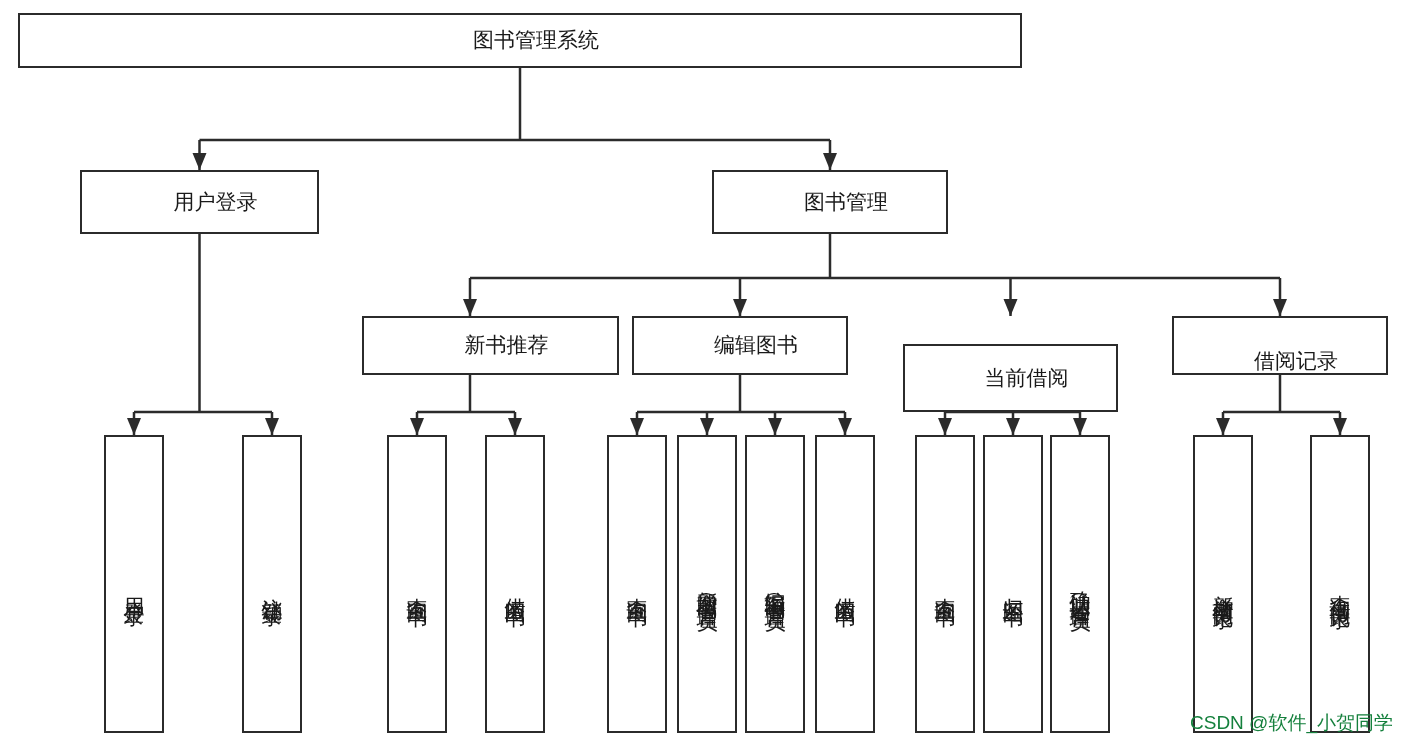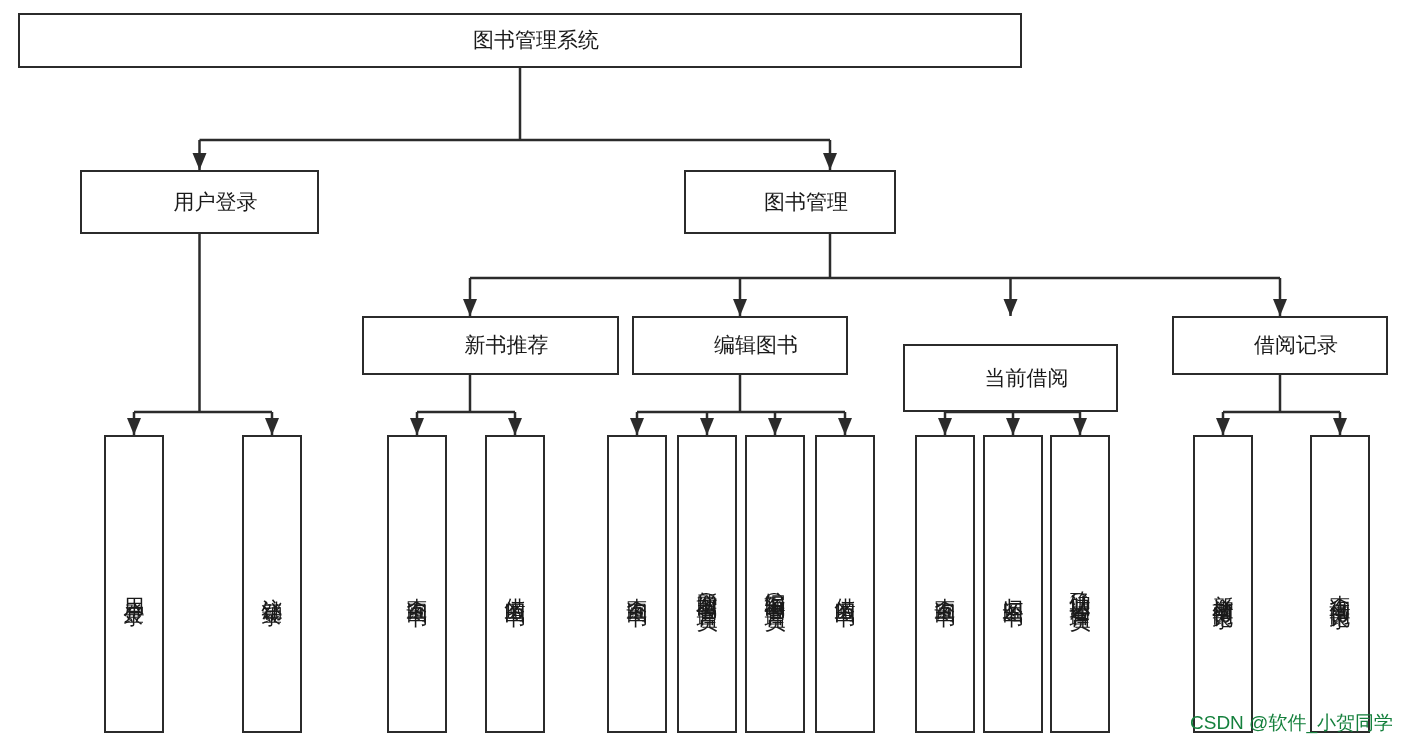--- a/index.html
+++ b/index.html
@@ -119,33 +119,33 @@
       <line x1="1340" y1="412" x2="1340" y2="435" stroke="#2b2b2b" stroke-width="2.5"></line>
       <path d="M1333,418 L1347,418 L1340,435 Z" fill="#2b2b2b"></path>
     </svg>
   <div id="node-layer">
       <div class="node horizontal root" style="left: 18px; top: 13px; width: 1004px; height: 55px;">
         <span>图书管理系统</span>
       </div>
       <div class="node horizontal" style="left: 80px; top: 170px; width: 239px; height: 64px;">
         <span>用户登录</span>
       </div>
-      <div class="node horizontal" style="left: 684px; top: 170px; width: 212px; height: 64px;">
+      <div class="node horizontal" style="left: 712px; top: 170px; width: 236px; height: 64px;">
         <span>图书管理</span>
       </div>
       <div class="node horizontal" style="left: 362px; top: 316px; width: 257px; height: 59px;">
         <span>新书推荐</span>
       </div>
       <div class="node horizontal" style="left: 632px; top: 316px; width: 216px; height: 59px;">
         <span>编辑图书</span>
       </div>
       <div class="node horizontal" style="left: 903px; top: 316px; width: 215px; height: 68px; margin-top: 28px;">
         <span>当前借阅</span>
       </div>
-      <div class="node horizontal" style="left: 1172px; top: 316px; width: 216px; height: 59px;">
+      <div class="node horizontal" style="left: 1172px; top: 316px; width: 216px; height: 59px; align-items: flex-end;">
         <span>借阅记录</span>
       </div>
       <div class="node vertical" style="left: 104px; top: 435px; width: 60px; height: 298px;">
         <span>用户登录</span>
       </div>
       <div class="node vertical" style="left: 242px; top: 435px; width: 60px; height: 298px;">
         <span>注销登录</span>
       </div>
       <div class="node vertical" style="left: 387px; top: 435px; width: 60px; height: 298px;">
         <span>查询图书</span>

